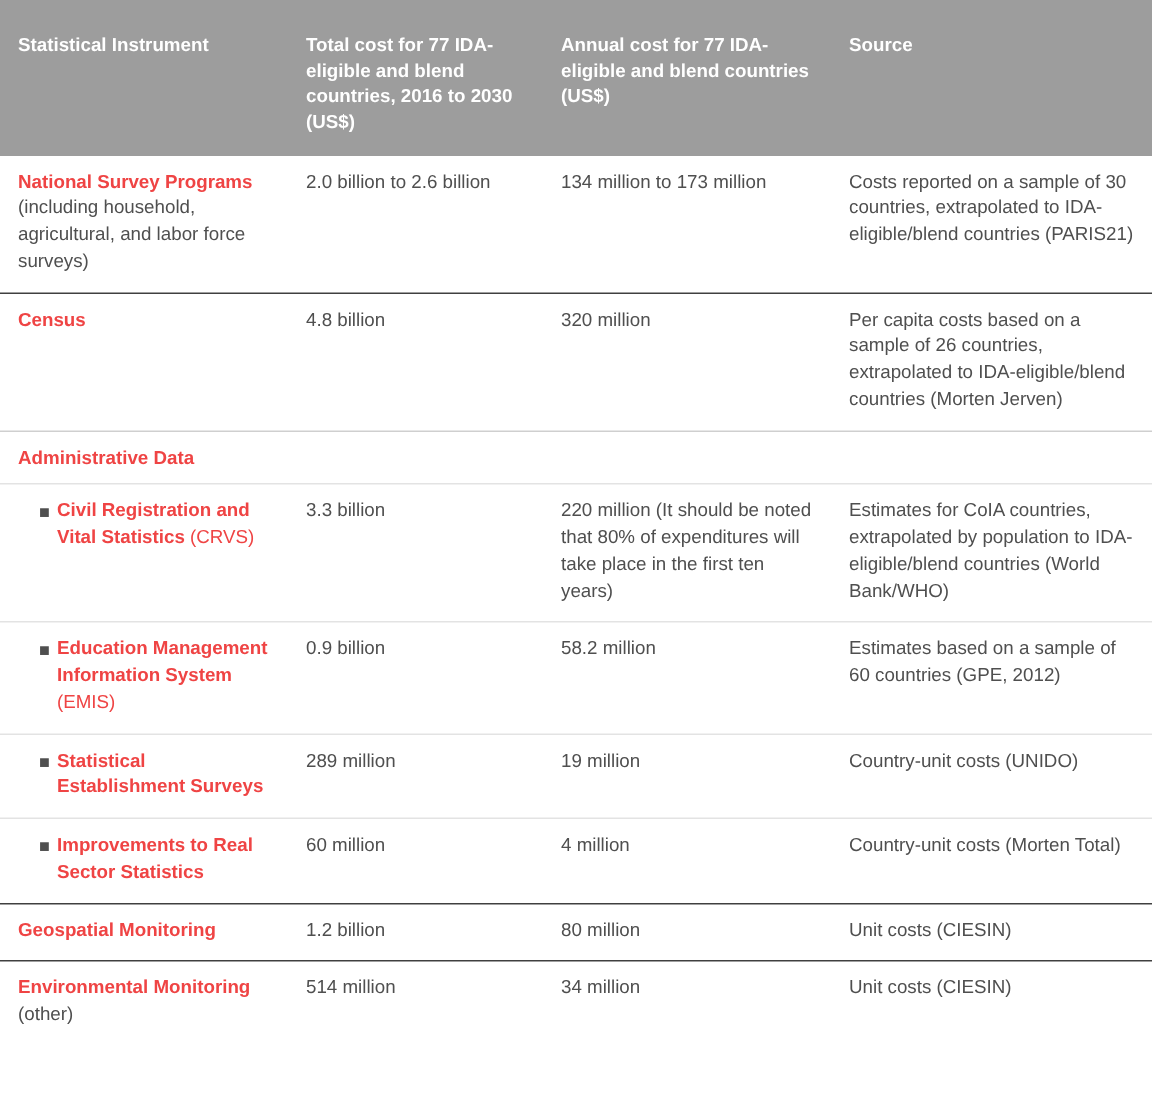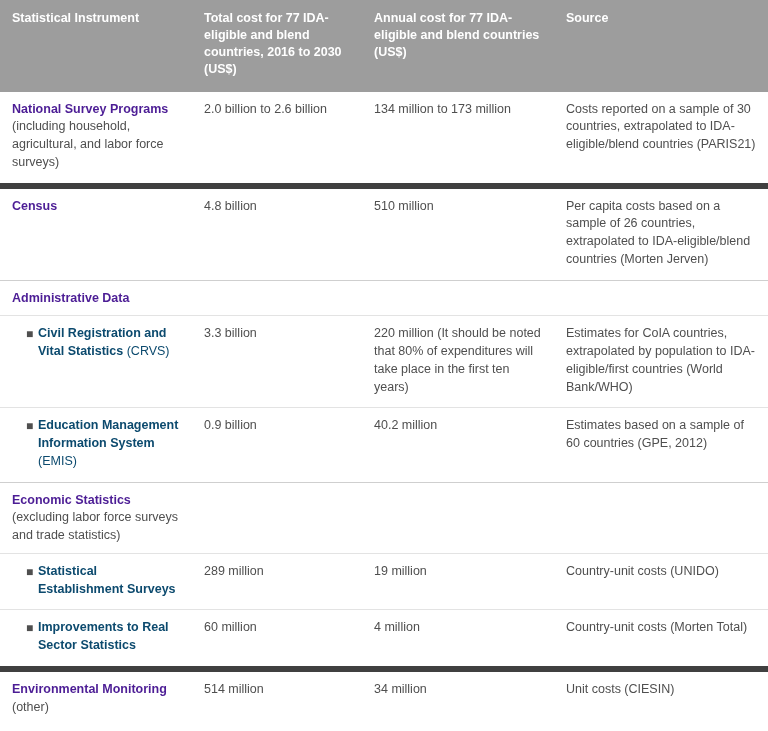--- a/index.html
+++ b/index.html
@@ -24,65 +24,65 @@
   table.cost-table col.c2 { width: 170px; }
   table.cost-table col.c3 { width: 192px; }
   table.cost-table col.c4 { width: 214px; }
 
   thead th {
     background: #9d9d9d;
     color: #ffffff;
     font-weight: bold;
     text-align: left;
     vertical-align: top;
-    padding: 10px 12px 14px 12px;
+    padding: 22px 12px 14px 12px;
     line-height: 1.35;
     font-size: 12.5px;
   }
   tbody td {
     vertical-align: top;
     padding: 9px 12px 11px 12px;
     line-height: 1.42;
-    border-top: 6px solid #404040;
+    border-top: 1px solid #404040;
     background: #ffffff;
     color: #4f4f4f;
   }
   tbody tr.first-row td {
     border-top: none;
   }
   tbody tr.section-row td {
     border-top: 1px solid #cfcfcf;
     padding-bottom: 8px;
   }
   tbody tr.sub-row td {
     border-top: 1px solid #e3e3e3;
   }
   .label-bold {
     font-weight: bold;
-    color: #4c1d95;
+    color: #ef4444;
   }
   .label-normal {
     font-weight: normal;
   }
   .bullet-wrap {
     display: flex;
     align-items: flex-start;
     padding-left: 14px;
   }
   .bullet-dot {
     width: 12px;
     min-width: 12px;
     font-size: 12px;
     line-height: 1.42;
     color: #4f4f4f;
     padding-top: 1px;
   }
   .bullet-text {
     font-weight: bold;
-    color: #0c4a6e;
+    color: #ef4444;
     line-height: 1.42;
   }
   .paren-note {
     font-weight: normal;
   }
 </style>
 </head>
 <body>
 
 <table class="cost-table">
@@ -109,21 +109,21 @@
       <td>2.0 billion to 2.6 billion</td>
       <td>134 million to 173 million</td>
       <td>Costs reported on a sample of 30 countries, extrapolated to IDA-eligible/blend countries (PARIS21)</td>
     </tr>
 
     <tr>
       <td>
         <span class="label-bold">Census</span><span class="label-normal"></span>
       </td>
       <td>4.8 billion</td>
-      <td>510 million</td>
+      <td>320 million</td>
       <td>Per capita costs based on a sample of 26 countries, extrapolated to IDA-eligible/blend countries (Morten Jerven)</td>
     </tr>
 
     <tr class="section-row">
       <td>
         <span class="label-bold">Administrative Data</span><span class="label-normal"></span>
       </td>
       <td></td>
       <td></td>
       <td></td>
@@ -131,43 +131,35 @@
 
     <tr class="sub-row">
       <td>
         <div class="bullet-wrap">
           <span class="bullet-dot">■</span>
           <span class="bullet-text"><span>Civil Registration and Vital Statistics</span><span class="paren-note"> (CRVS)</span></span>
         </div>
       </td>
       <td>3.3 billion</td>
       <td>220 million (It should be noted that 80% of expenditures will take place in the first ten years)</td>
-      <td>Estimates for CoIA countries, extrapolated by population to IDA-eligible/first countries (World Bank/WHO)</td>
+      <td>Estimates for CoIA countries, extrapolated by population to IDA-eligible/blend countries (World Bank/WHO)</td>
     </tr>
 
     <tr class="sub-row">
       <td>
         <div class="bullet-wrap">
           <span class="bullet-dot">■</span>
           <span class="bullet-text"><span>Education Management Information System</span><span class="paren-note"> (EMIS)</span></span>
         </div>
       </td>
       <td>0.9 billion</td>
-      <td>40.2 million</td>
+      <td>58.2 million</td>
       <td>Estimates based on a sample of 60 countries (GPE, 2012)</td>
     </tr>
 
-    <tr class="section-row">
-      <td>
-        <span class="label-bold">Economic Statistics</span><span class="label-normal"> (excluding labor force surveys and trade statistics)</span>
-      </td>
-      <td></td>
-      <td></td>
-      <td></td>
-    </tr>
 
     <tr class="sub-row">
       <td>
         <div class="bullet-wrap">
           <span class="bullet-dot">■</span>
           <span class="bullet-text"><span>Statistical Establishment Surveys</span><span class="paren-note"></span></span>
         </div>
       </td>
       <td>289 million</td>
       <td>19 million</td>
@@ -179,20 +171,28 @@
         <div class="bullet-wrap">
           <span class="bullet-dot">■</span>
           <span class="bullet-text"><span>Improvements to Real Sector Statistics</span><span class="paren-note"></span></span>
         </div>
       </td>
       <td>60 million</td>
       <td>4 million</td>
       <td>Country-unit costs (Morten Total)</td>
     </tr>
 
+    <tr>
+      <td>
+        <span class="label-bold">Geospatial Monitoring</span><span class="label-normal"></span>
+      </td>
+      <td>1.2 billion</td>
+      <td>80 million</td>
+      <td>Unit costs (CIESIN)</td>
+    </tr>
 
     <tr>
       <td>
         <span class="label-bold">Environmental Monitoring</span><span class="label-normal"> (other)</span>
       </td>
       <td>514 million</td>
       <td>34 million</td>
       <td>Unit costs (CIESIN)</td>
     </tr>
   </tbody>

